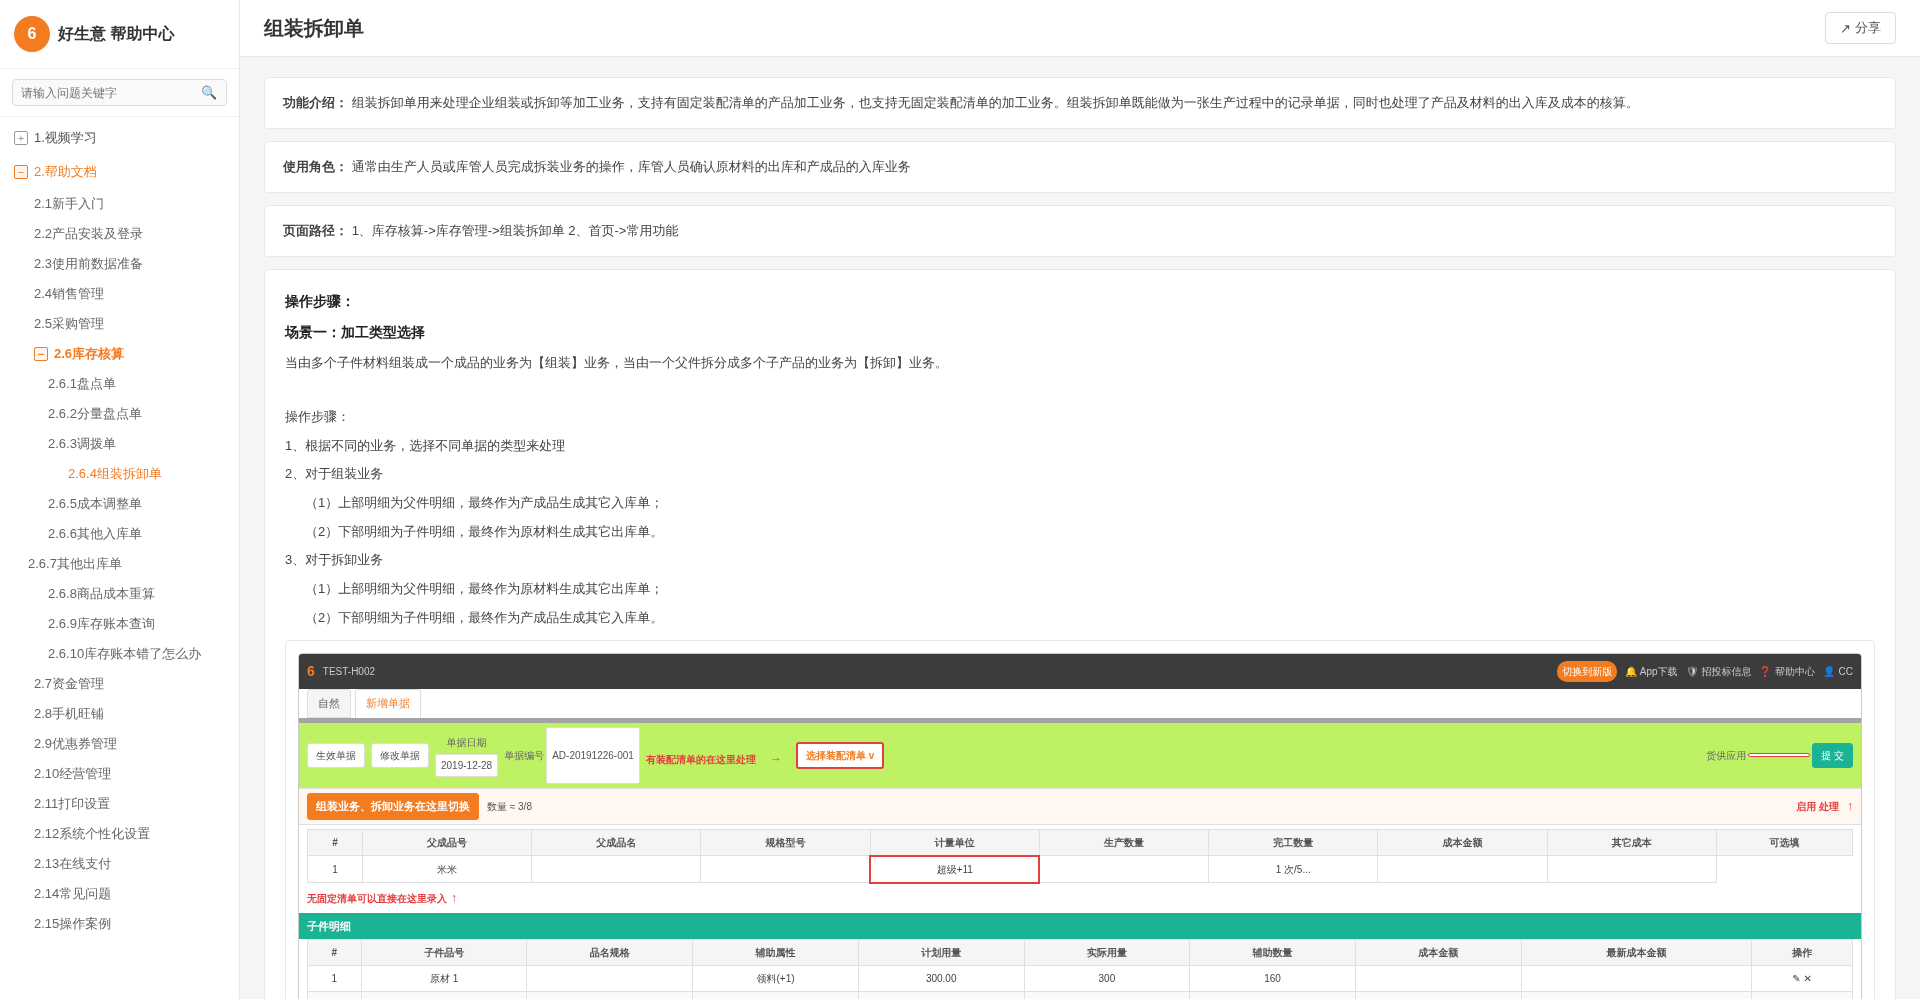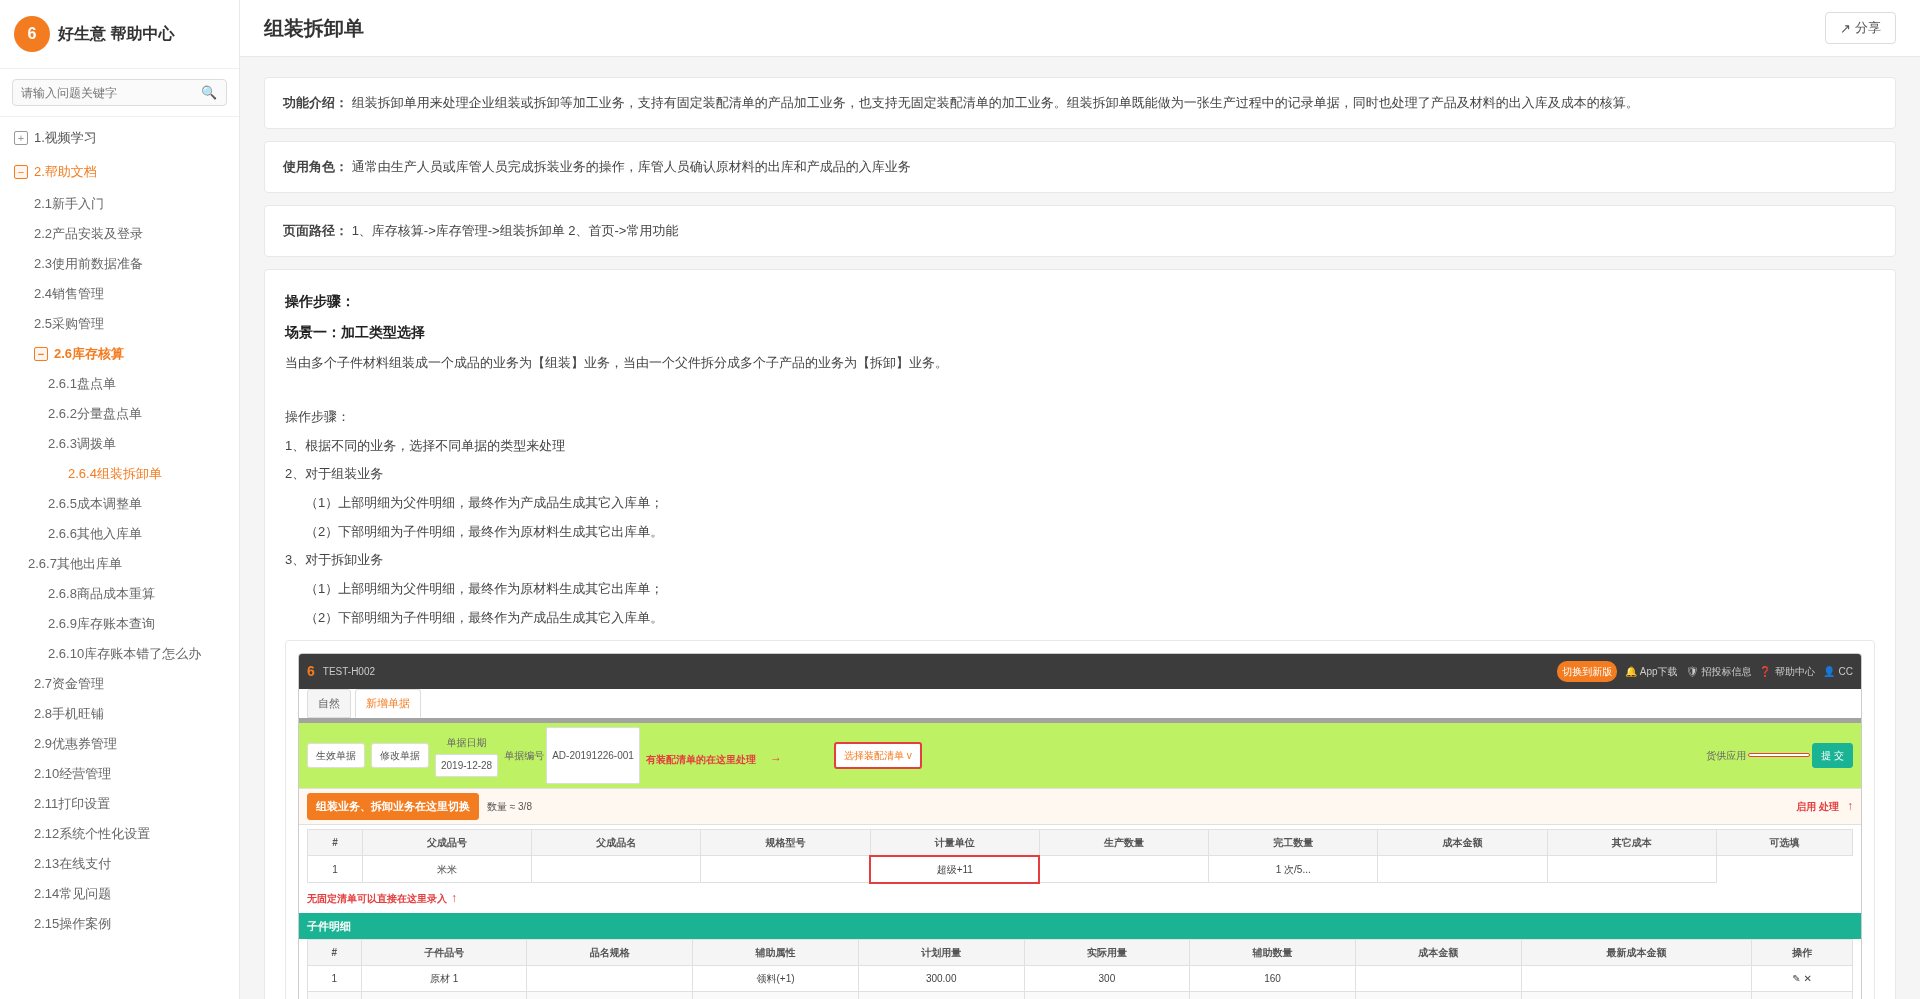--- a/index.html
+++ b/index.html
@@ -491,21 +491,21 @@
               <span style="border:1px solid #ddd;border-radius:2px;padding:1px 5px;background:#fff;">2019-12-28</span>
             </span>
             <span style="display:flex;align-items:center;gap:2px;font-size:10px;color:#555;">
               <span class="mock-label">单据编号</span>
               <span style="border:1px solid #ddd;border-radius:2px;padding:18px 5px;background:#fff;">AD-20191226-001</span>
             </span>
 
             <span style="position:relative;display:flex;align-items:flex-end;gap:14px;">
               <span style="color:#e53e3e;font-size:10px;font-weight:bold;">有装配清单的在这里处理</span>
               <span style="color:#e53e3e;font-size:12px;">→</span>
-              <span class="mock-btn" style="border:2px solid #e53e3e;color:#f47c20;font-weight:normal;margin-left:38px;">选择装配清单 v</span>
+              <span class="mock-btn" style="border:2px solid #e53e3e;color:#f47c20;font-weight:bold;">选择装配清单 v</span>
             </span>
             <span style="flex:1;"></span>
             <span style="display:flex;align-items:center;gap:2px;font-size:10px;">
               <span class="mock-label">货供应用</span>
               <span style="border:1px solid #e53e3e;border-radius:2px;padding:1px 30px;background:#fff;"></span>
               <span class="mock-btn teal" style="font-size:10px;">提 交</span>
             </span>
           </div>
 
           <div style="display:flex;align-items:center;padding:4px 8px;background:#fff8f0;border-bottom:1px solid #e0e0e0;gap:8px;">

